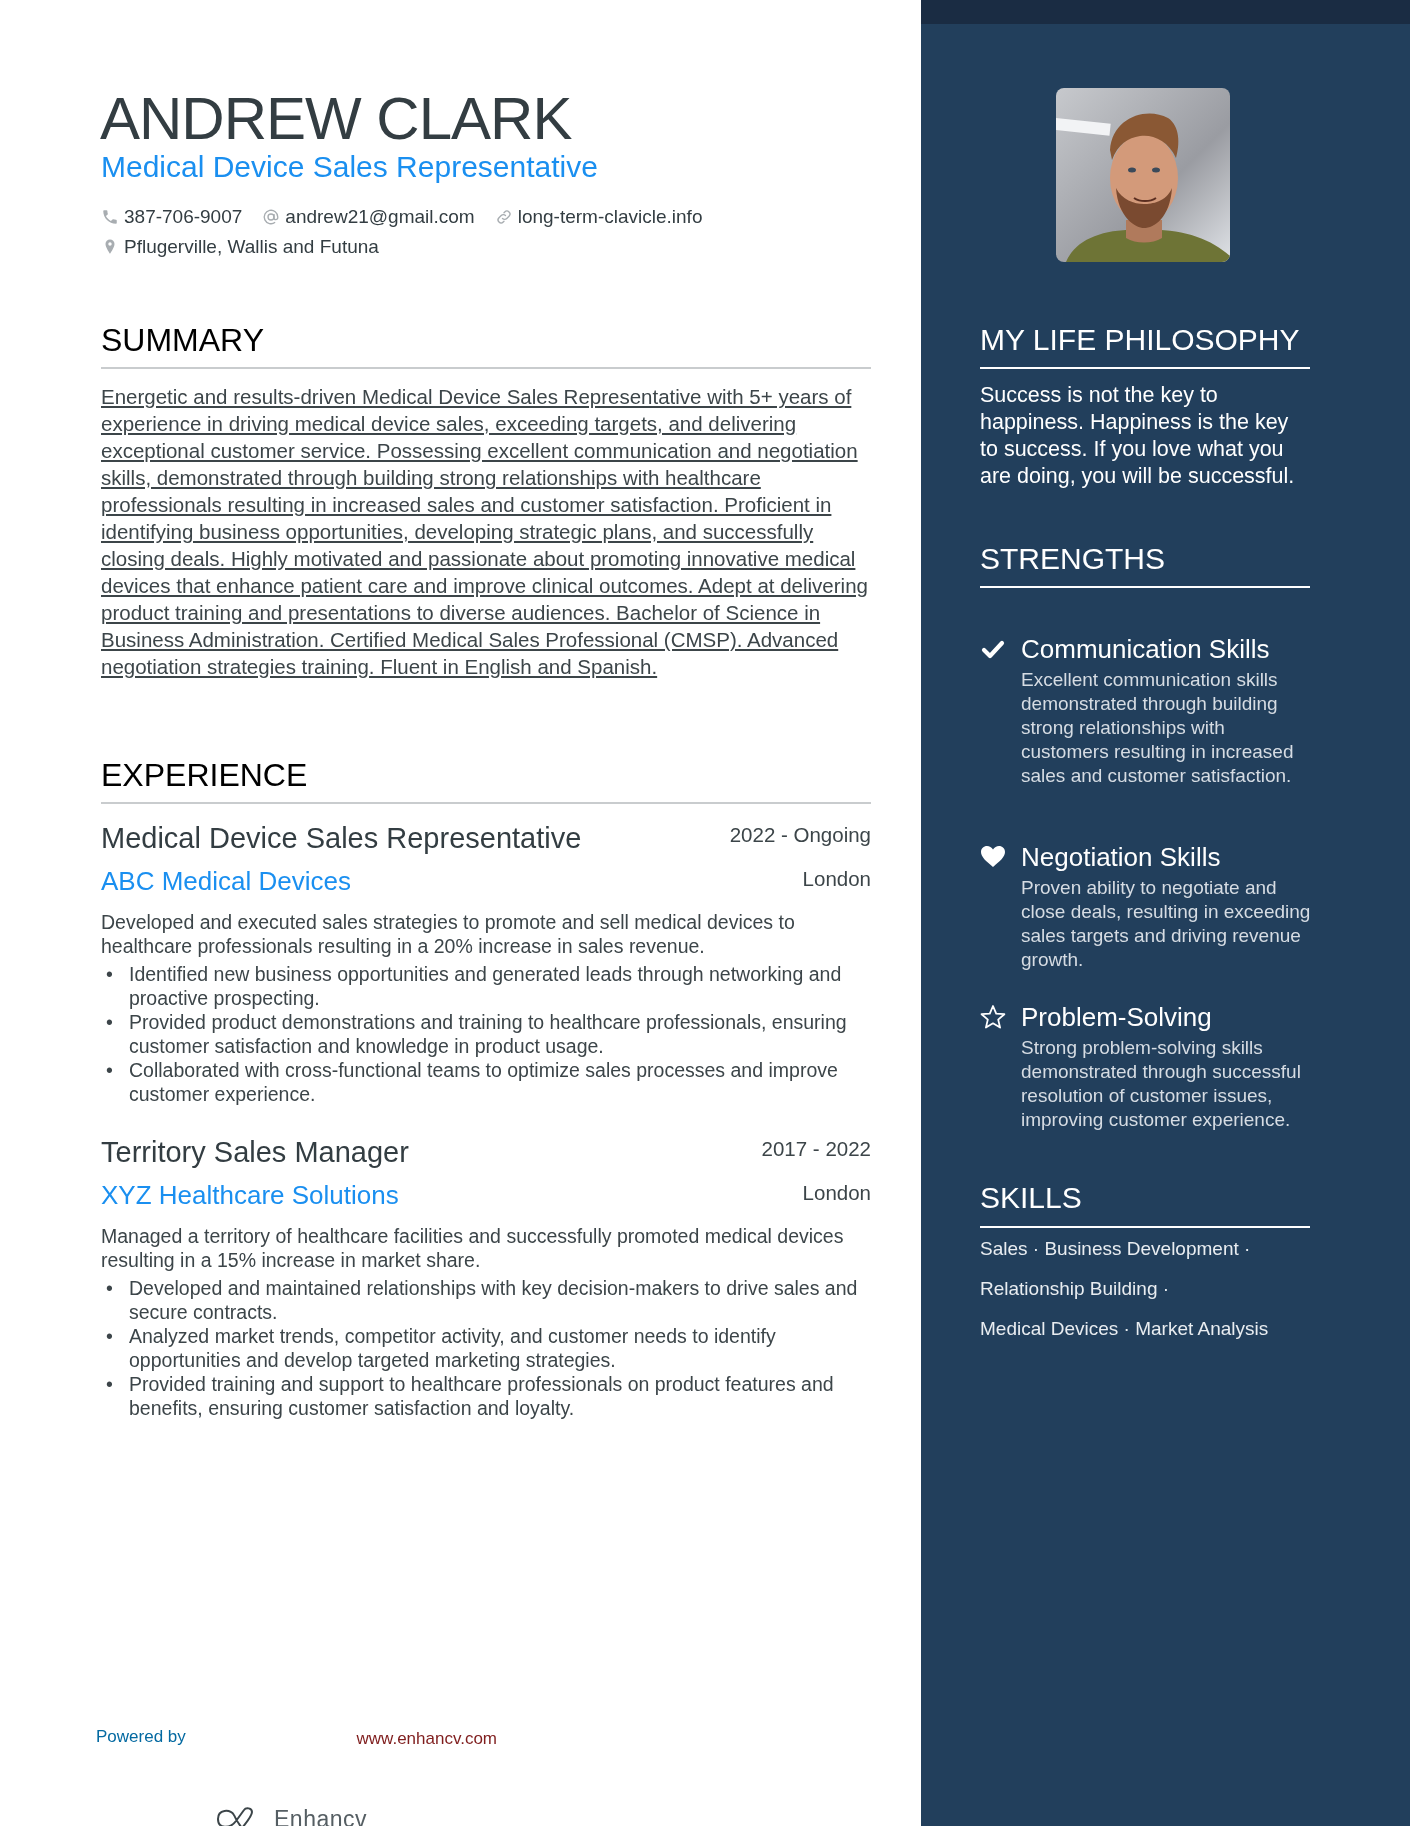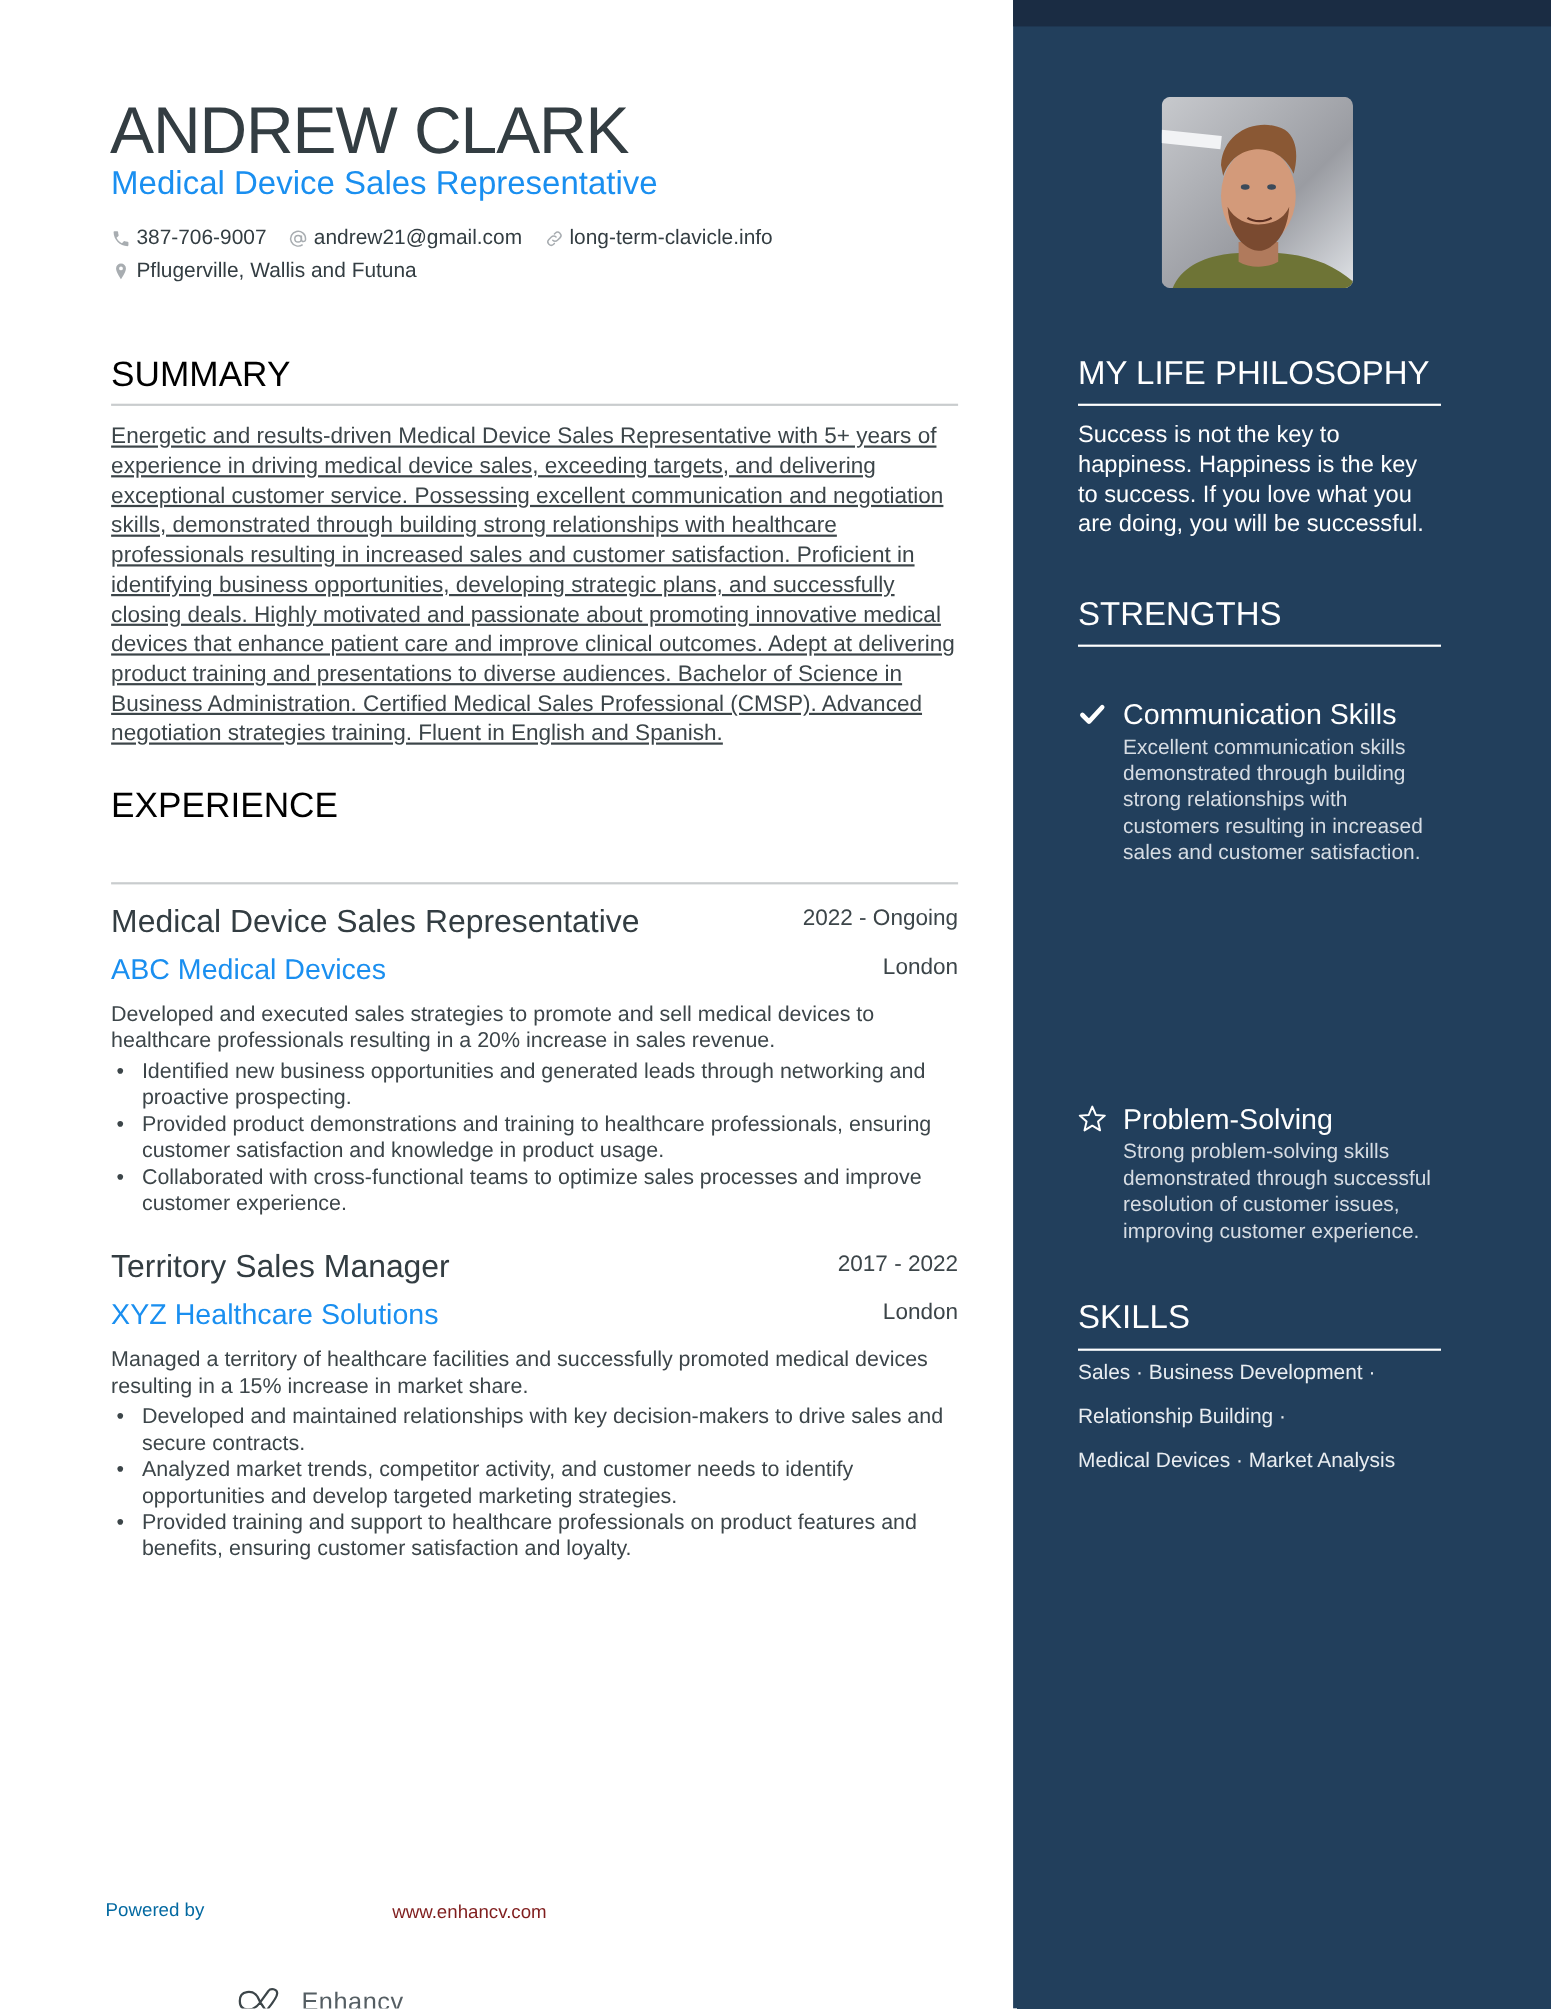--- a/index.html
+++ b/index.html
@@ -101,21 +101,21 @@
         </span>
         <span>Pflugerville, Wallis and Futuna</span>
       </span>
     </div>
   </div>
 
   <div class="section-title" style="top:322px;">SUMMARY</div>
   <div class="rule" style="top:367px;"></div>
   <div class="summary-text">Energetic and results-driven Medical Device Sales Representative with 5+ years of experience in driving medical device sales, exceeding targets, and delivering exceptional customer service. Possessing excellent communication and negotiation skills, demonstrated through building strong relationships with healthcare professionals resulting in increased sales and customer satisfaction. Proficient in identifying business opportunities, developing strategic plans, and successfully closing deals. Highly motivated and passionate about promoting innovative medical devices that enhance patient care and improve clinical outcomes. Adept at delivering product training and presentations to diverse audiences. Bachelor of Science in Business Administration. Certified Medical Sales Professional (CMSP). Advanced negotiation strategies training. Fluent in English and Spanish.</div>
 
-  <div class="section-title" style="top:714px;">EXPERIENCE</div>
+  <div class="section-title" style="top:757px;">EXPERIENCE</div>
   <div class="rule" style="top:802px;"></div>
 
   <div class="job" style="top:820px;">
     <div class="job-head">
       <div class="job-title">Medical Device Sales Representative</div>
       <div class="job-dates">2022 - Ongoing</div>
     </div>
     <div class="job-sub">
       <div class="job-company">ABC Medical Devices</div>
       <div class="job-location">London</div>
@@ -190,20 +190,29 @@
   <div class="strength" style="top:601px;">
     <span class="strength-icon">
       <svg viewBox="0 0 26 26">
           <path d="M4 14 L10 20 L22 7" fill="none" stroke="#ffffff" stroke-width="4.2" stroke-linecap="round" stroke-linejoin="round"></path>
         </svg>
     </span>
     <div class="strength-title">Communication Skills</div>
     <div class="strength-desc">Excellent communication skills demonstrated through building strong relationships with customers resulting in increased sales and customer satisfaction.</div>
   </div>
 
+  <div class="strength" style="top:809px;">
+    <span class="strength-icon">
+      <svg viewBox="0 0 26 26">
+          <path d="M13 23 C6 17, 1 13, 1 8 C1 4.5, 3.8 2, 7 2 C9.5 2, 11.5 3.5, 13 5.5 C14.5 3.5, 16.5 2, 19 2 C22.2 2, 25 4.5, 25 8 C25 13, 20 17, 13 23 Z" fill="#ffffff"></path>
+        </svg>
+    </span>
+    <div class="strength-title">Negotiation Skills</div>
+    <div class="strength-desc">Proven ability to negotiate and close deals, resulting in exceeding sales targets and driving revenue growth.</div>
+  </div>
 
   <div class="strength" style="top:969px;">
     <span class="strength-icon">
       <svg viewBox="0 0 26 26">
           <path d="M13 2 L16.2 9.6 L24.4 10.2 L18.2 15.6 L20.1 23.6 L13 19.3 L5.9 23.6 L7.8 15.6 L1.6 10.2 L9.8 9.6 Z" fill="none" stroke="#ffffff" stroke-width="1.8" stroke-linejoin="round"></path>
         </svg>
     </span>
     <div class="strength-title">Problem-Solving</div>
     <div class="strength-desc">Strong problem-solving skills demonstrated through successful resolution of customer issues, improving customer experience.</div>
   </div>

